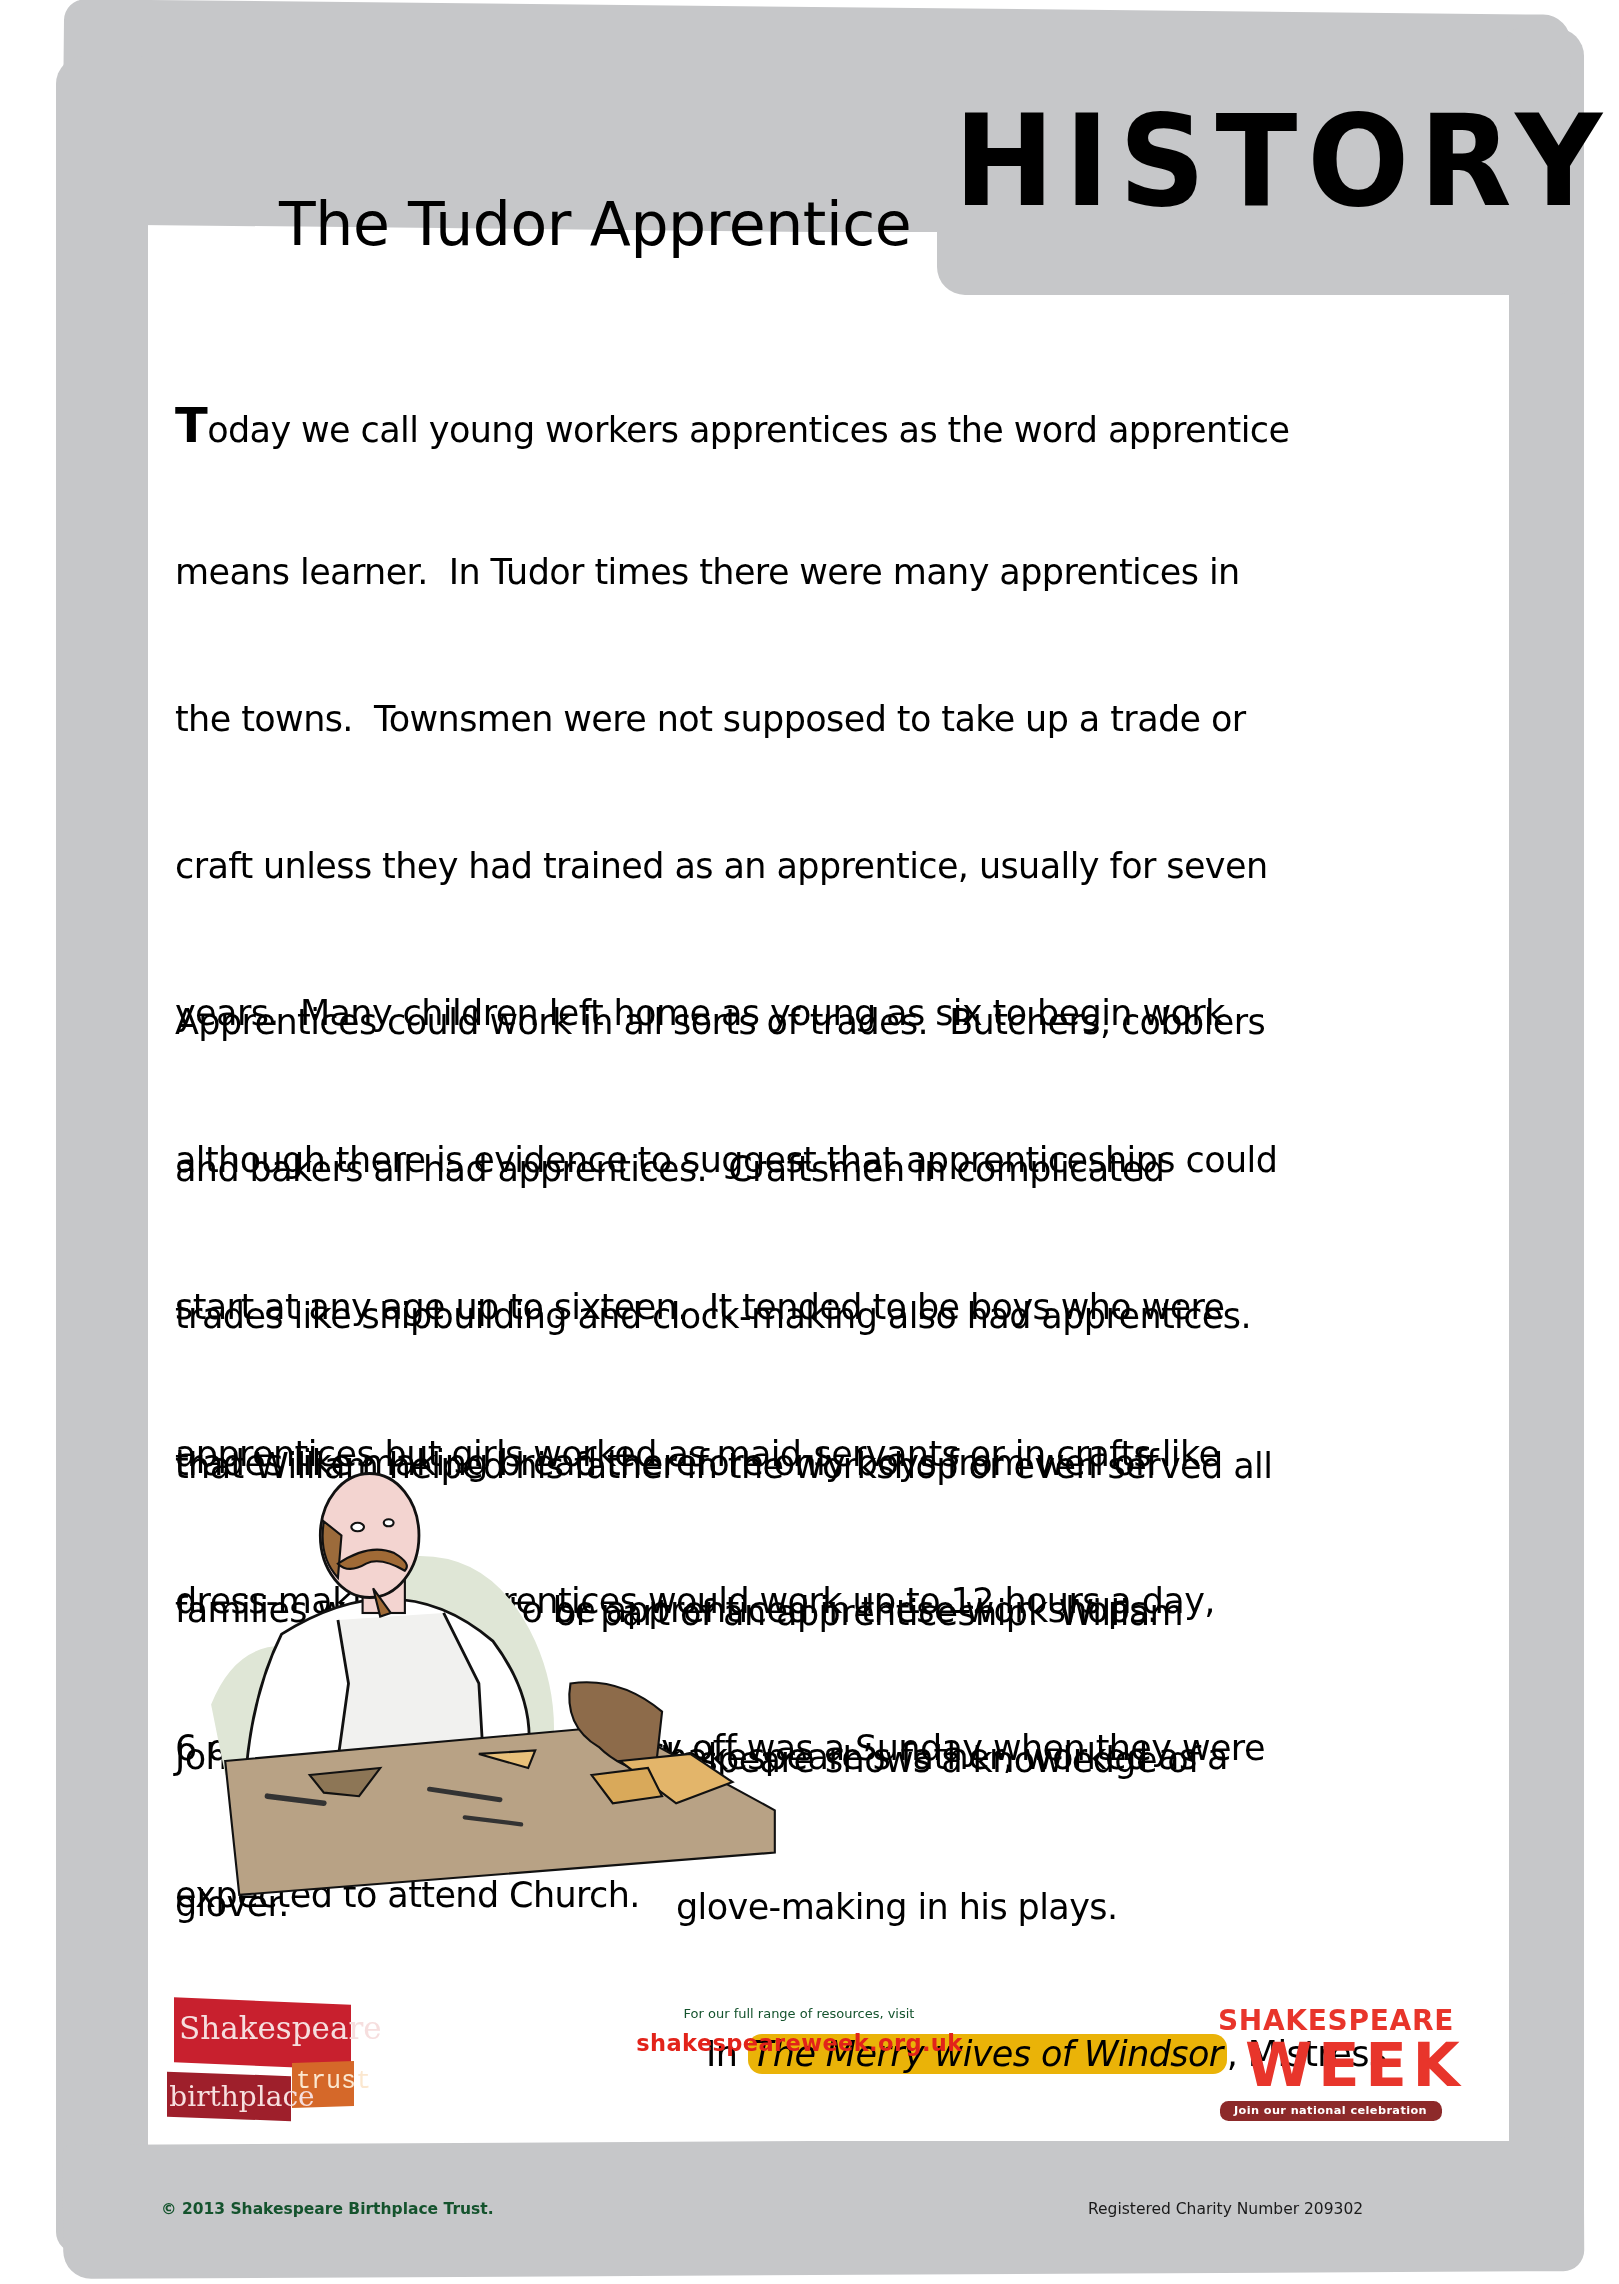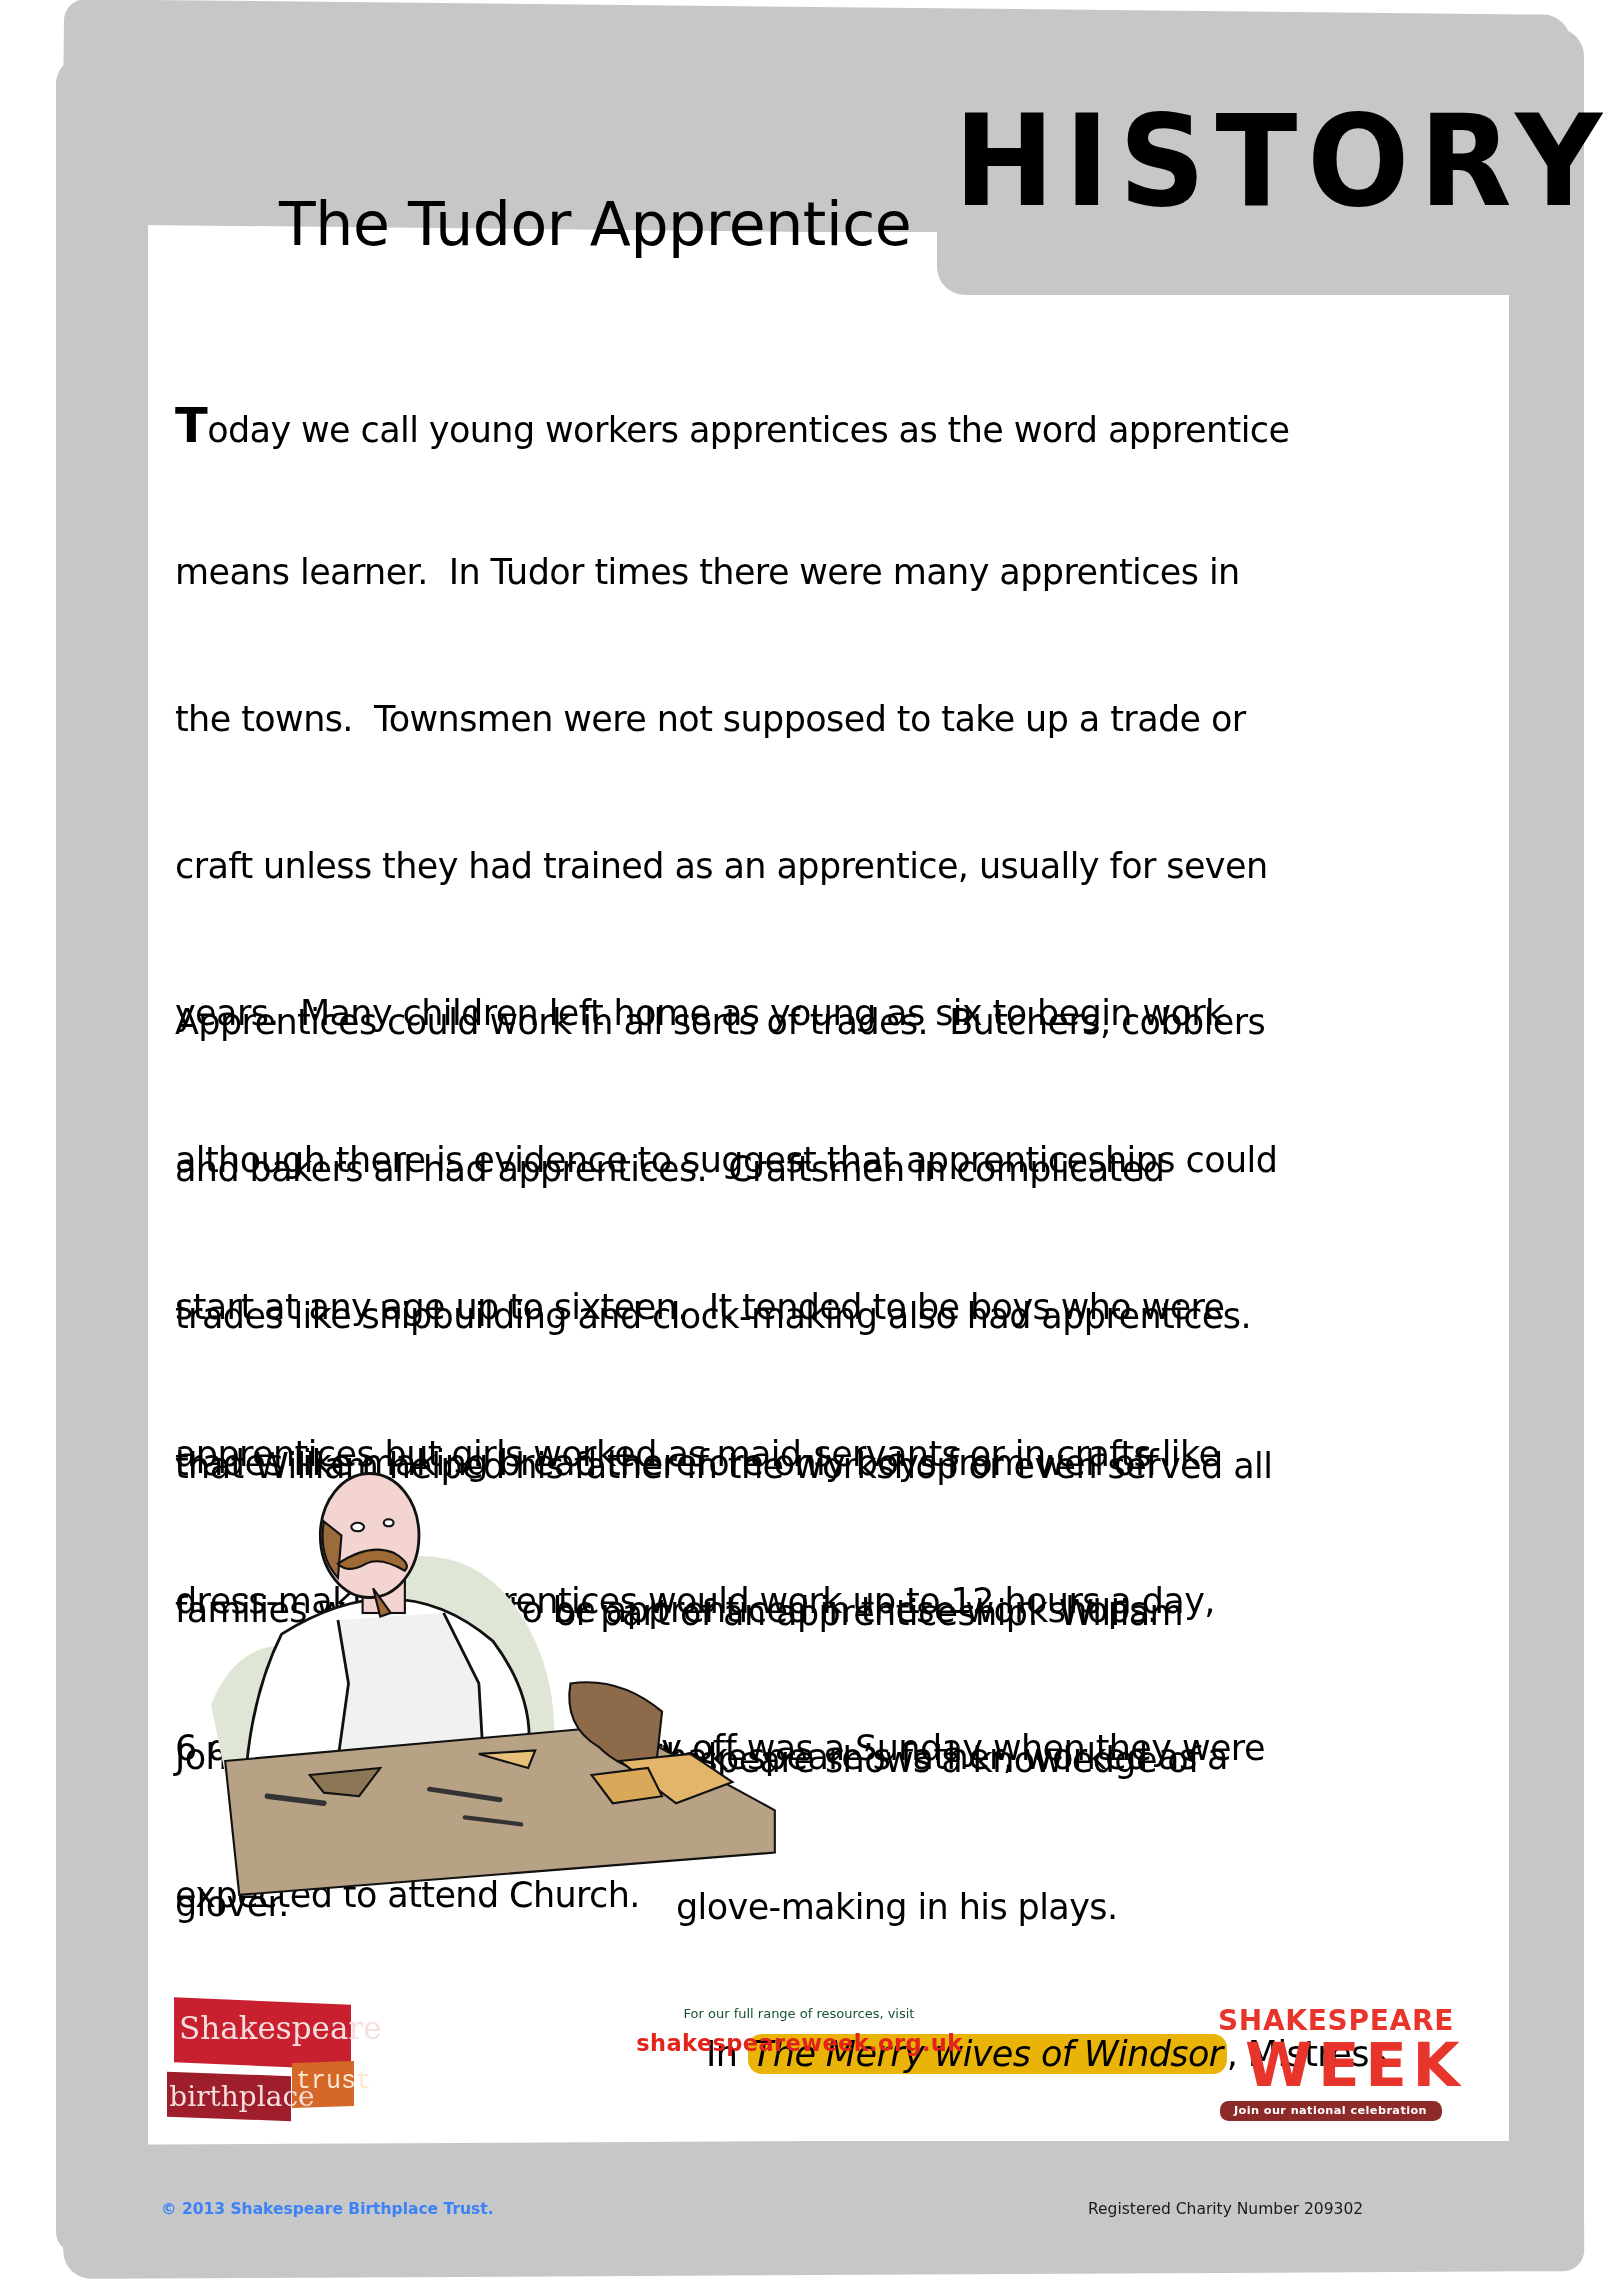--- a/index.html
+++ b/index.html
@@ -51,21 +51,21 @@
   .sbt-t3 { position: absolute; left: 138px; top: 70px; font-family: Liberation Mono, monospace; font-size: 25px; color: #fbe7cf; }
 
   .footer-visit { position: absolute; left: 630px; top: 2006px; width: 338px; text-align: center; font-size: 13px; color: #14532d; }
   .footer-url { position: absolute; left: 620px; top: 2030px; width: 359px; text-align: center; font-size: 22.5px; font-weight: bold; color: #e2231a; letter-spacing: 0.4px; }
 
   .sw-logo { position: absolute; left: 1211px; top: 1997px; width: 211px; height: 127px; }
   .sw-top { position: absolute; left: 7px; top: 7px; width: 197px; text-align: center; font-weight: bold; font-size: 28px; color: #e8352b; letter-spacing: 0.7px; }
   .sw-week { position: absolute; left: 10px; top: 37px; width: 197px; text-align: center; font-weight: bold; font-size: 61px; line-height: 1; color: #e8352b; letter-spacing: 5.6px; margin-left: 24px; }
   .sw-band { position: absolute; left: 8.5px; top: 104px; width: 222px; height: 20px; background: #8d2a2a; border-radius: 8.5px; color: #fff; font-size: 11.3px; font-weight: bold; text-align: center; line-height: 20px; letter-spacing: 0.4px; }
 
-  .copyright { position: absolute; left: 161px; top: 2200px; font-size: 15.5px; font-weight: bold; color: #3b82f6; text-align: center; }
+  .copyright { position: absolute; left: 161px; top: 2200px; font-size: 15.5px; font-weight: bold; color: #14532d; text-align: center; }
   .charity { position: absolute; left: 1088px; top: 2200px; font-size: 15.5px; font-weight: normal; color: #1a1a1a; }
 </style>
 </head>
 <body>
 
 <div class="frame-top"></div>
 <div class="frame-left"></div>
 <div class="frame-right"></div>
 <div class="frame-bottom"></div>
 <div class="white-sheet"></div>

